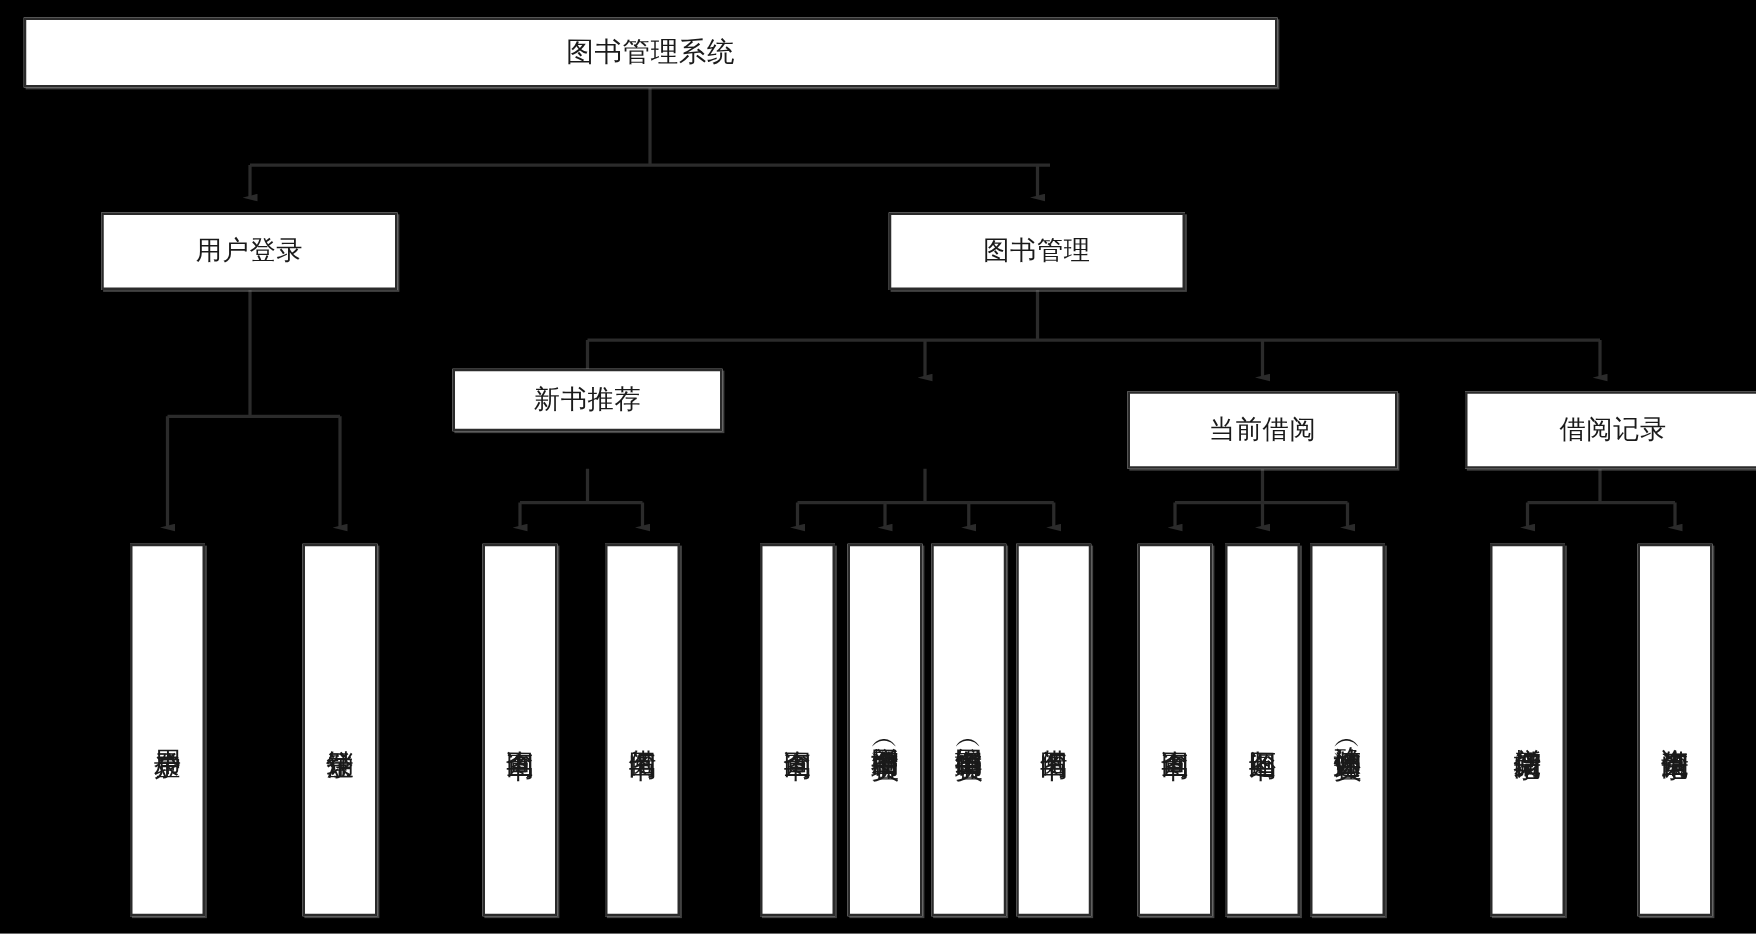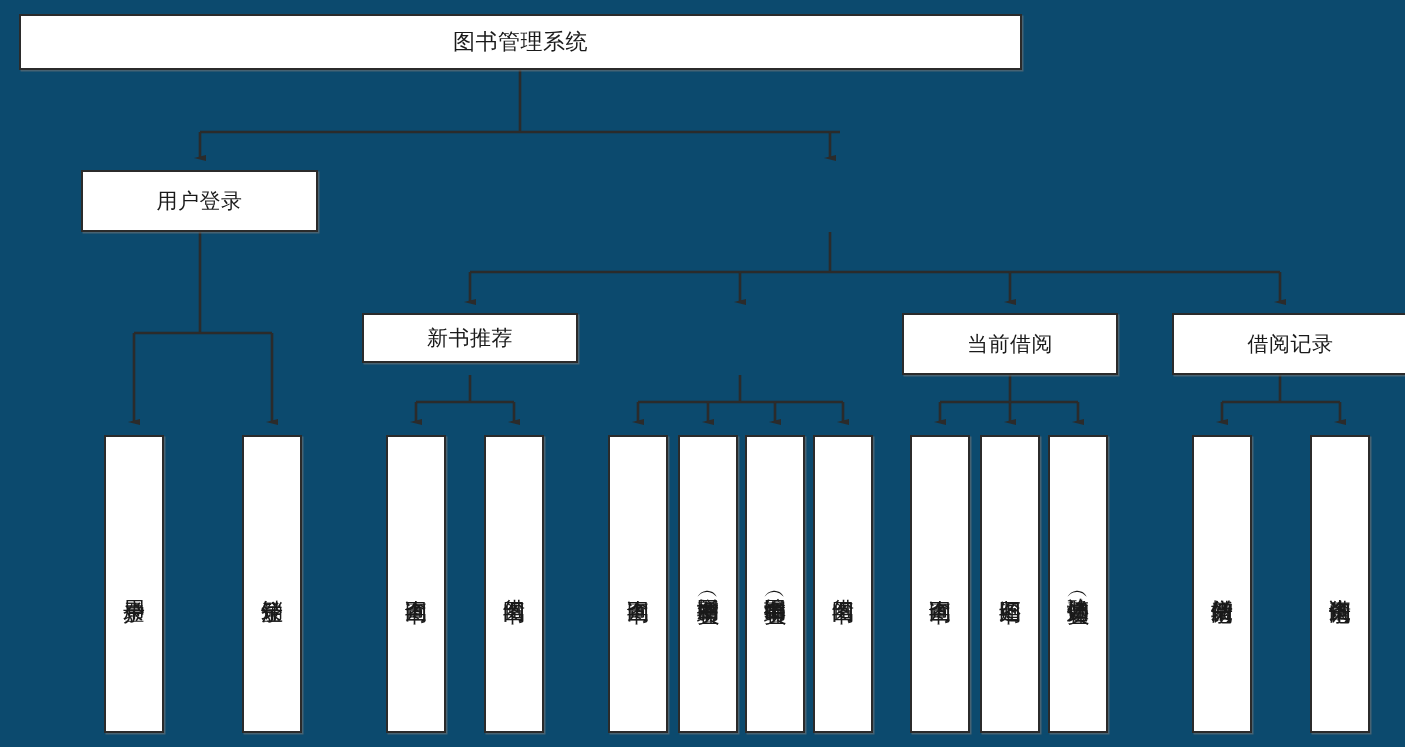--- a/index.html
+++ b/index.html
@@ -4,21 +4,21 @@
 <style>
   html, body {
     margin: 0;
     padding: 0;
     background: #ffffff;
   }
   #diagram-root {
     position: relative;
     width: 1405px;
     height: 747px;
-    background: #0c4a6e;
+    background: #000000;
     font-family: "Liberation Sans", "DejaVu Sans", sans-serif;
     overflow: hidden;
   }
   #connector-layer {
     position: absolute;
     left: 0;
     top: 0;
     width: 1405px;
     height: 747px;
     pointer-events: none;
@@ -123,22 +123,25 @@
   </svg>
 
   <div class="node node-h node-root" style="left:19px; top:14px; width:1003px; height:56px;">
     <span class="node-label">图书管理系统</span>
   </div>
 
   <div class="node node-h" style="left:81px; top:170px; width:237px; height:62px;">
     <span class="node-label">用户登录</span>
   </div>
 
-
-  <div class="node node-h" style="left:362px; top:313px; width:216px; height:50px;">
+  <div class="node node-h" style="left:711px; top:170px; width:237px; height:62px;">
+    <span class="node-label">图书管理</span>
+  </div>
+
+  <div class="node node-h" style="left:362px; top:295px; width:216px; height:50px;">
     <span class="node-label">新书推荐</span>
   </div>
 
 
   <div class="node node-h" style="left:902px; top:313px; width:216px; height:62px;text-align:center;">
     <span class="node-label">当前借阅</span>
   </div>
 
   <div class="node node-h" style="left:1172px; top:313px; width:237px; height:62px;">
     <span class="node-label">借阅记录</span>

